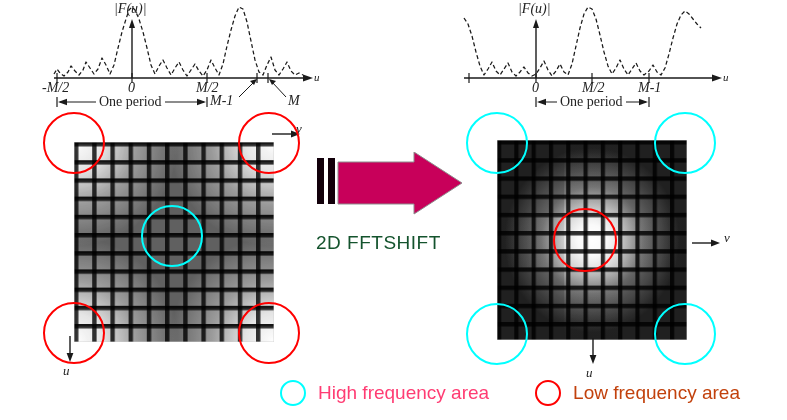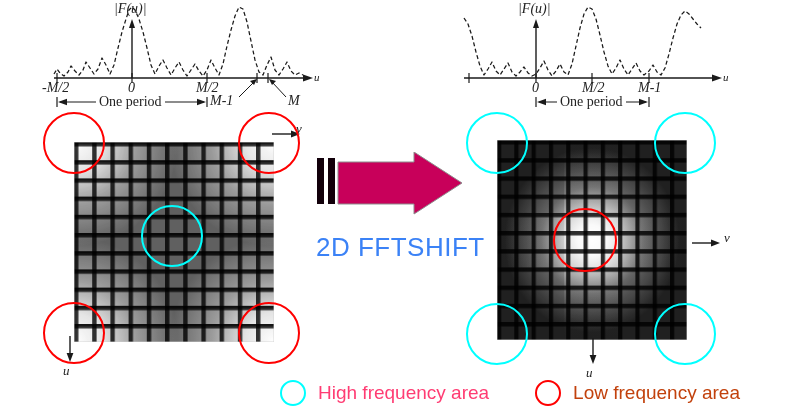--- a/index.html
+++ b/index.html
@@ -29,21 +29,21 @@
   .axlabel{
     position:absolute;font-family:"Liberation Serif", serif;
     font-style:italic;font-size:14px;color:#222;line-height:1;
   }
 
   
   .arrowwrap{position:absolute;}
   .shift-label{
     position:absolute;
     font-family:"Liberation Sans", sans-serif;
-    font-size:26px;color:#3b82f6;letter-spacing:0.5px;white-space:nowrap;
+    font-size:19px;color:#14532d;letter-spacing:0.5px;white-space:nowrap;
   }
 
   
   .legend{position:absolute;display:flex;align-items:center;gap:0px;}
   .legend-item{display:flex;align-items:center;}
   .legend-dot{
     width:26px;height:26px;border-radius:50%;box-sizing:border-box;flex:0 0 auto;
   }
   .legend-dot.cyan{border:2px solid #00FFFF;}
   .legend-dot.red{border:2px solid #FF0000;}

